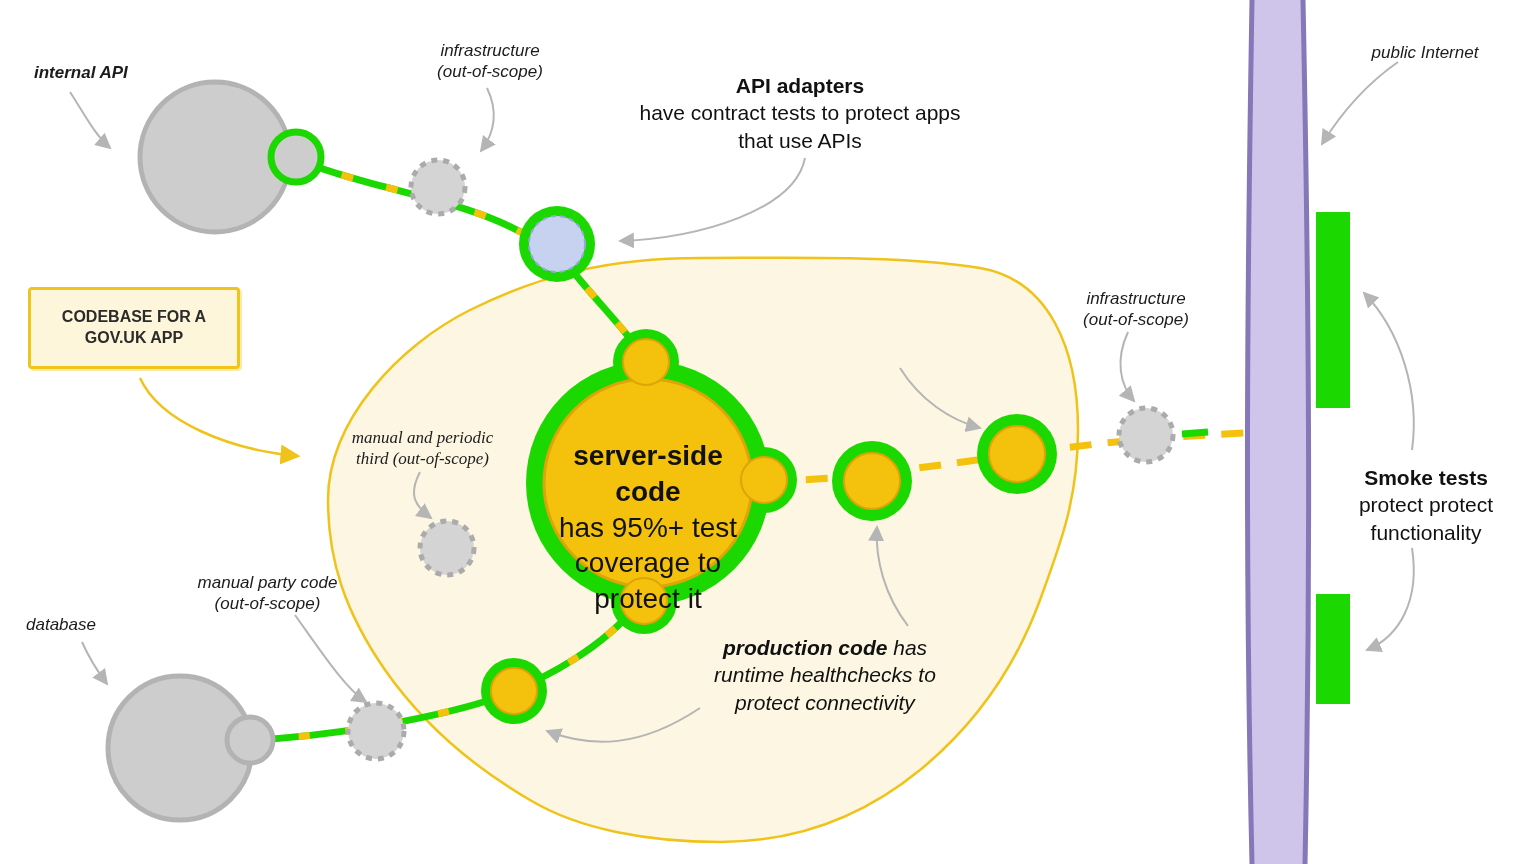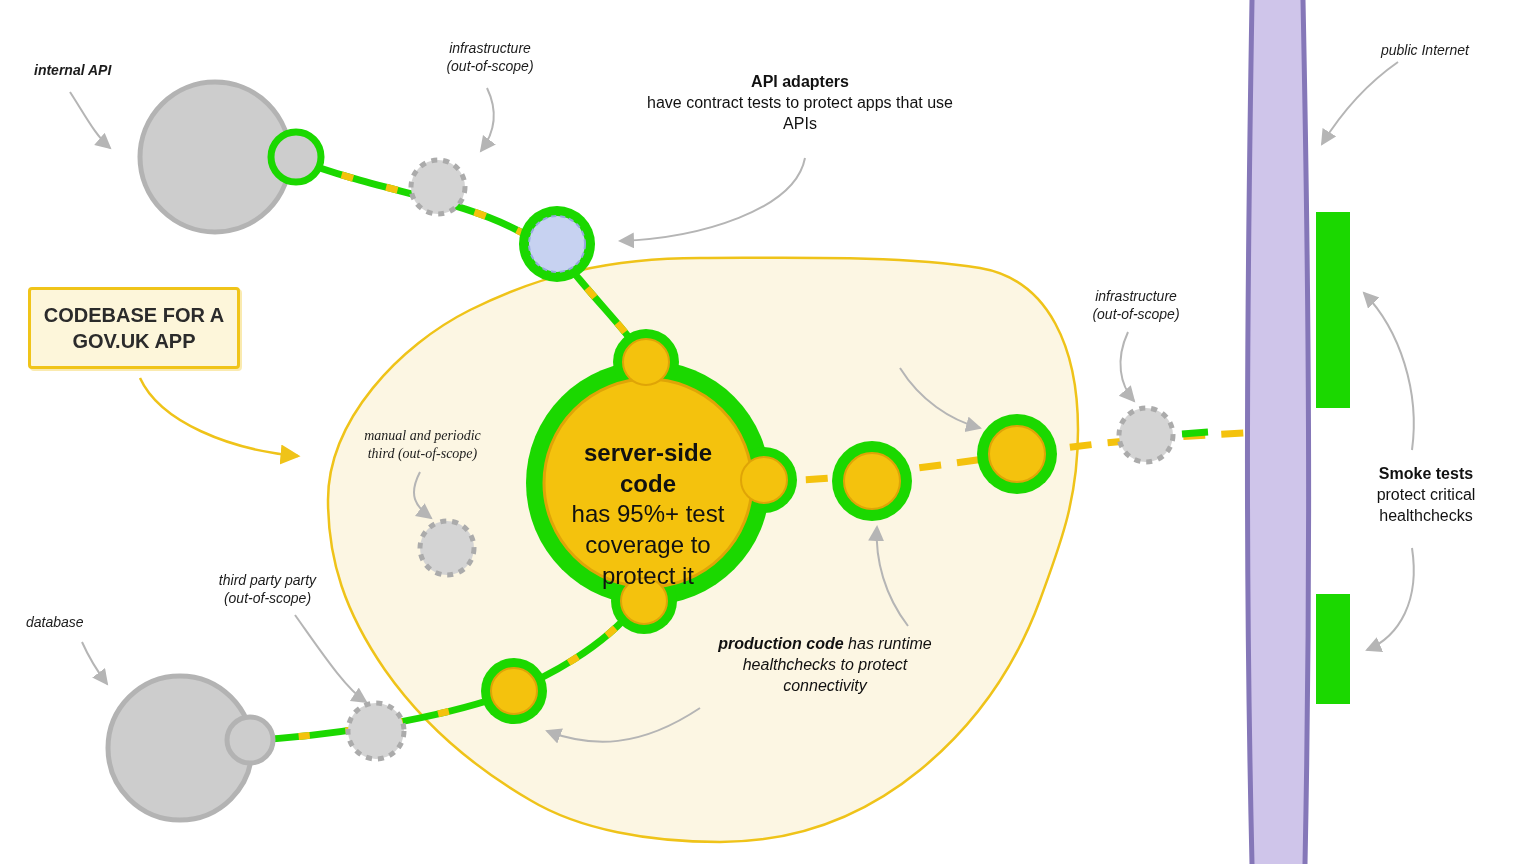--- a/index.html
+++ b/index.html
@@ -8,54 +8,54 @@
     width:1536px;height:864px;
     font-family:"Liberation Sans", sans-serif;
     overflow:hidden;
     background:#ffffff;
   }
   #diagram-svg{position:absolute;left:0;top:0;width:1536px;height:864px;}
   .lbl{
     position:absolute;
     color:#1c1c1c;
     font-style:italic;
-    font-size:14px;
+    font-size:17px;
     line-height:1.25;
     text-align:center;
     white-space:nowrap;
   }
   .note{
     position:absolute;
     color:#111111;
-    font-size:16px;
+    font-size:21px;
     line-height:1.3;
     text-align:center;
   }
   .b{font-weight:bold;}
   .block{display:block;}
   #codebase-box{
     position:absolute;
     left:28px;top:287px;
     width:206px;height:76px;
     background:#FDF6DA;
     border:3px solid #F0C419;
     border-radius:4px;
     display:flex;align-items:center;justify-content:center;
     font-weight:bold;
-    font-size:20px;
+    font-size:16px;
     color:#2b2b2b;
     text-align:center;
     line-height:1.3;
     box-shadow:2px 2px 0 rgba(240,196,25,.35);
   }
   #server-note{
     position:absolute;
     left:553px;top:438px;
     width:190px;
-    font-size:24px;
+    font-size:28px;
     line-height:1.28;
     color:#111;
     text-align:center;
   }
 </style>
 </head>
 <body>
 
 <div id="canvas">
 
@@ -176,34 +176,34 @@
     <span class="block">infrastructure</span>
     <span class="block">(out-of-scope)</span>
   </div>
 
   <div id="server-note">
     <span class="b block">server-side code</span>
     <span>has 95%+ test coverage to protect it</span>
   </div>
 
   <div class="lbl" style="left:175px;top:572px;width:185px;">
-    <span class="block">third party party</span>
+    <span class="block">manual party code</span>
     <span class="block">(out-of-scope)</span>
   </div>
 
   <div class="lbl" style="left:26px;top:614px;">
     <span>database</span>
   </div>
 
   <div class="note" style="left:700px;top:634px;width:250px;font-style:italic;">
     <span class="b">production code</span><span> has runtime healthchecks to protect connectivity</span>
   </div>
 
   <div class="lbl" style="left:1355px;top:42px;width:140px;">
     <span>public Internet</span>
   </div>
 
   <div class="note" style="left:1352px;top:464px;width:148px;">
     <span class="b block">Smoke tests</span>
-    <span>protect critical healthchecks</span>
+    <span>protect protect functionality</span>
   </div>
 
 </div>
 
 </body></html>

